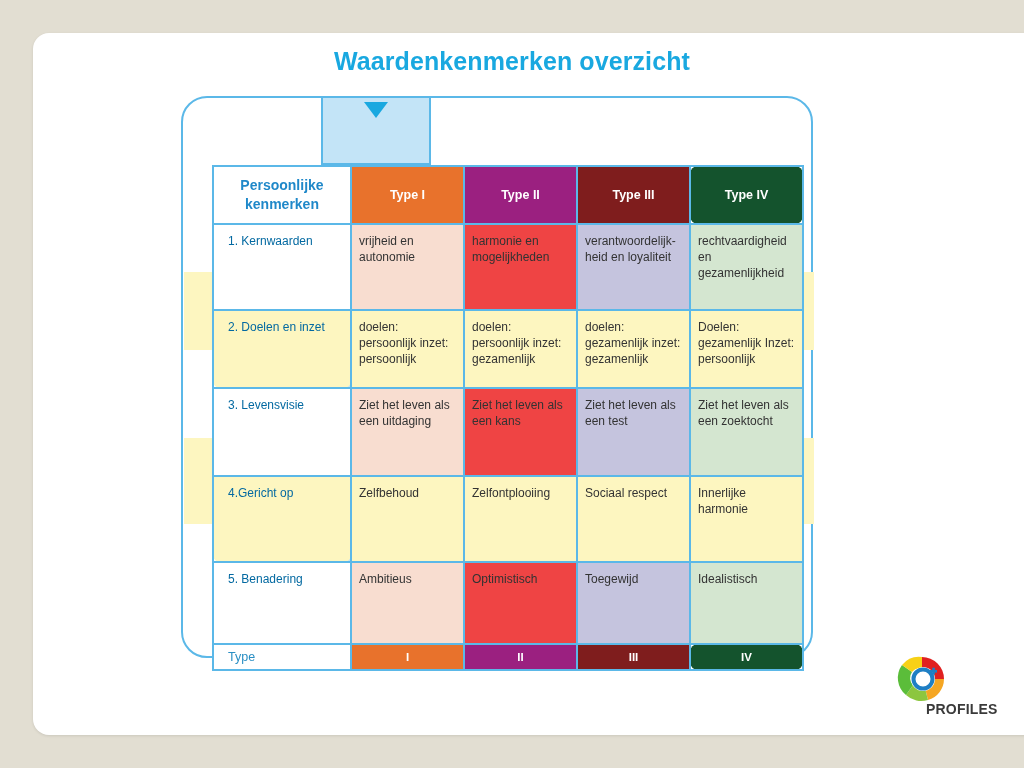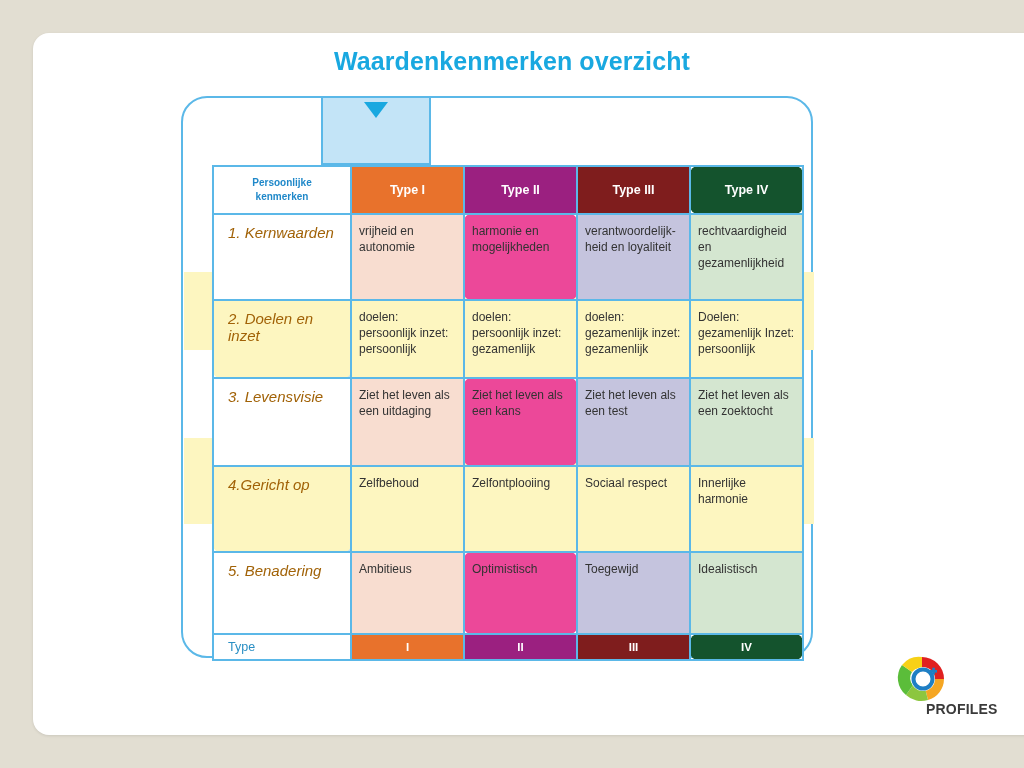--- a/index.html
+++ b/index.html
@@ -93,21 +93,21 @@
   col.c-label { width: 138px; }
   col.c-t1 { width: 113px; }
   col.c-t2 { width: 113px; }
   col.c-t3 { width: 113px; }
   col.c-t4 { width: 113px; }
 
   
   .hdr-label {
     background: #ffffff;
     color: #1f88c9;
-    font-size: 10px;
+    font-size: 14px;
     font-weight: bold;
     text-align: center;
     line-height: 1.35;
     padding: 9px 4px 9px 4px !important;
     height: 48px;
   }
   .hdr-type {
     color: #ffffff;
     font-size: 12.5px;
     font-weight: bold;
@@ -115,34 +115,33 @@
     vertical-align: middle !important;
     height: 48px;
   }
   .bg-t1 { background: #e8722c; }
   .bg-t2 { background: #9b2080; }
   .bg-t3 { background: #7f1d1d; }
   .bg-t4 { background: #14532d; border-radius: 8px; }
 
   
   .row-label {
-    color: #a16207;
-    font-size: 15px;
+    color: #0369a1;
+    font-size: 12px;
     padding: 9px 6px 0 14px !important;
     background: transparent;
-    font-style: italic;
   }
   .cell {
     font-size: 12px;
     color: #333333;
     line-height: 1.33;
     padding: 9px 6px 0 7px !important;
   }
   .tint-t1 { background: #f8ddd0; }
-  .tint-t2 { background: #ec4899; border-radius: 7px; }
+  .tint-t2 { background: #ef4444; }
   .tint-t3 { background: #c5c4de; }
   .tint-t4 { background: #d4e6d0; }
 
   tr.r-normal .row-label { background: #ffffff; }
   tr.r-yellow .row-label { background: #fdf6c0; border-radius: 7px; }
   tr.r-yellow .cell { background: #fdf6c0; }
 
   
   .foot-label {
     color: #2a8fc4;

